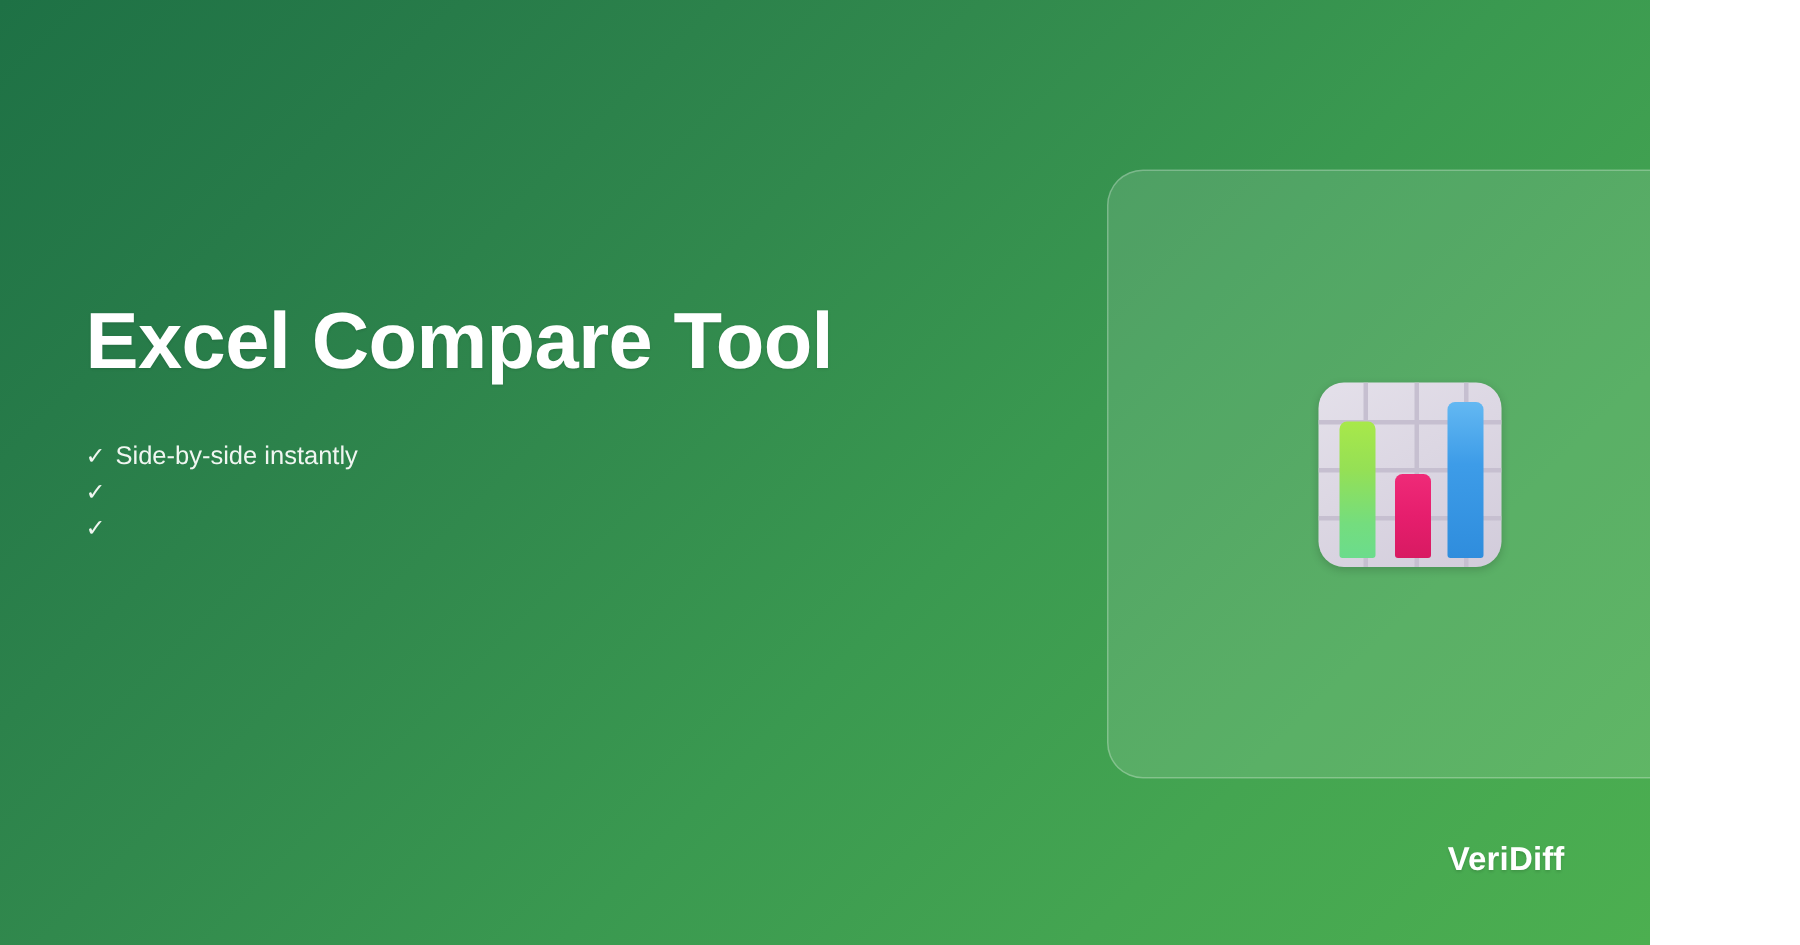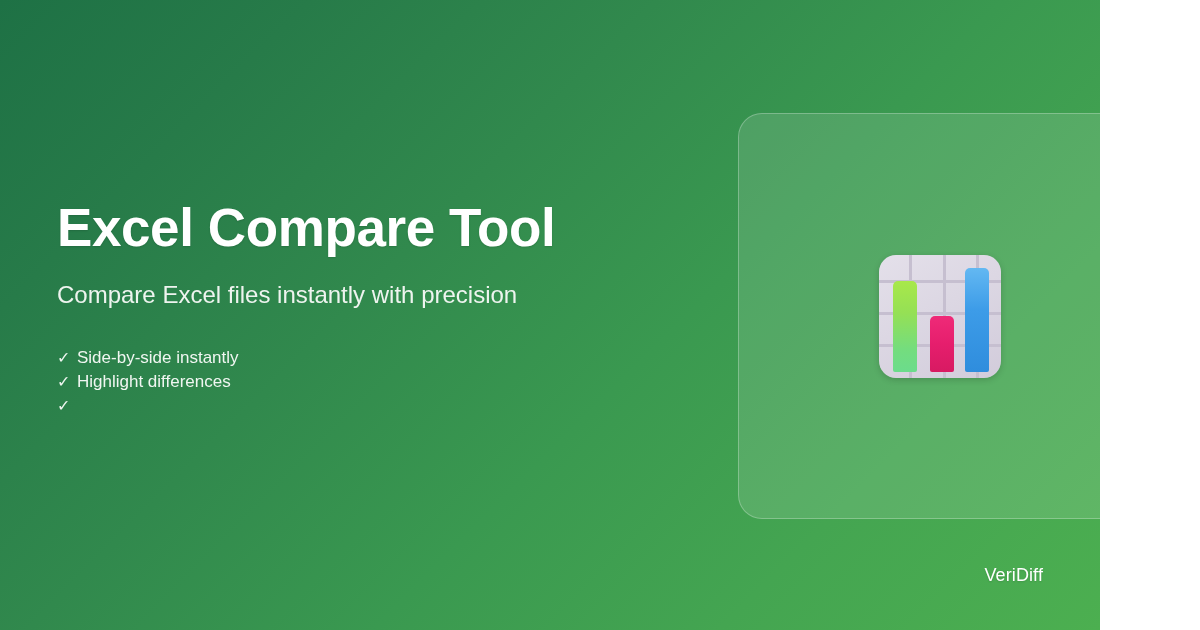--- a/index.html
+++ b/index.html
@@ -129,48 +129,46 @@
   .bar-blue {
     left:86px;  width:24px;  height:104px;
     background:linear-gradient(180deg,#63b8f2 0%,#3d9ce8 40%,#2f8ddd 100%);
   }
 
   
   .brand-mark {
     position:absolute;
     right:57px;
     bottom:44px;
-    font-size:18px;
-    font-weight:normal;
+    font-size:22px;
+    font-weight:bold;
     color:#ffffff;
     letter-spacing:0.1px;
     text-shadow:0 1px 2px rgba(0,0,0,0.12);
   }
 </style>
 </head>
 <body>
 
 <div id="stage">
 
   <div class="left-col">
 
     <h1 class="hero-title">Excel Compare Tool</h1>
 
-    <p class="hero-subtitle">Compare Excel files instantly with precision</p>
 
     <ul class="feature-list">
 
       <li class="feature-item">
         <span class="feature-check">✓</span>
         <span>Side-by-side instantly</span>
       </li>
 
       <li class="feature-item">
         <span class="feature-check">✓</span>
-        <span>Highlight differences</span>
       </li>
 
       <li class="feature-item">
         <span class="feature-check">✓</span>
       </li>
 
     </ul>
   </div>
 
   <div class="visual-card">

